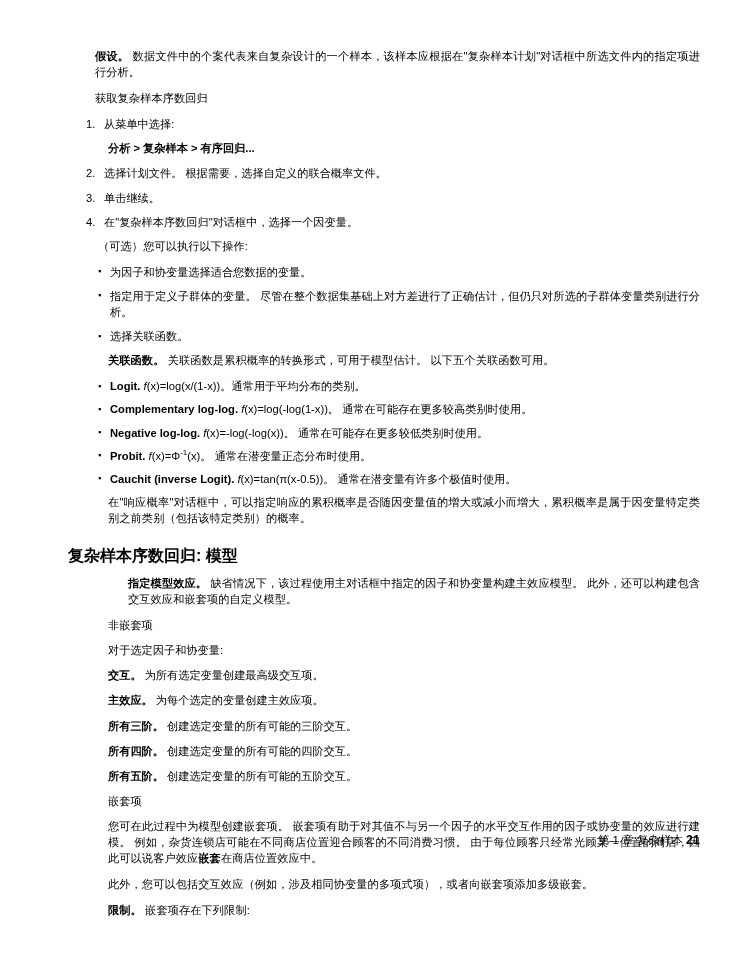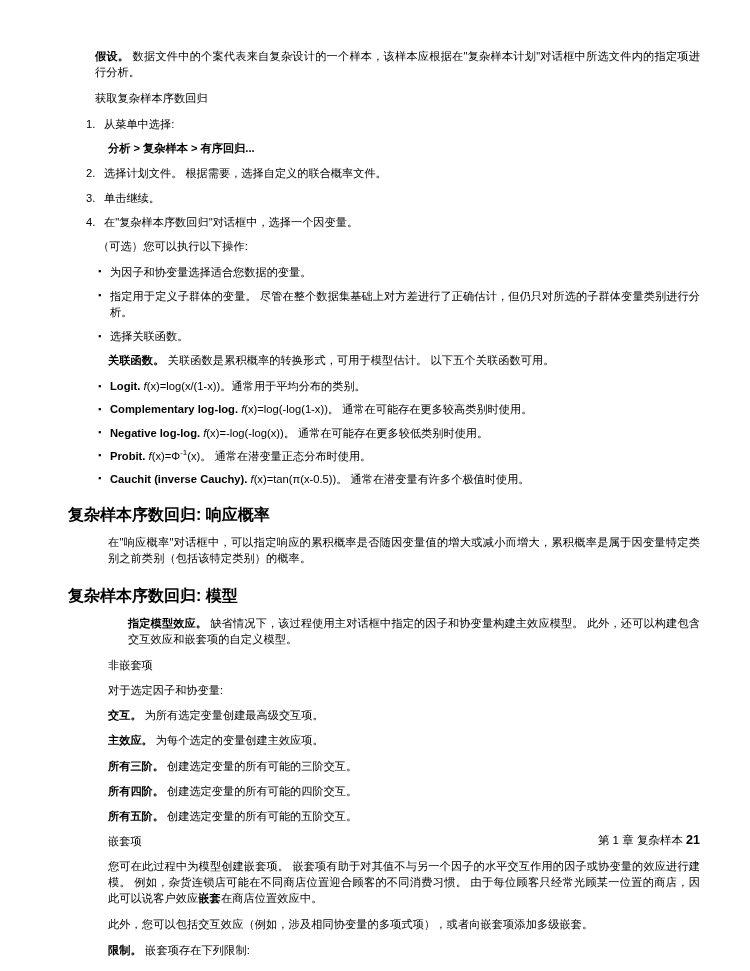--- a/index.html
+++ b/index.html
@@ -149,24 +149,23 @@
 
   <ul class="bul tighter">
     <li><span class="dot">▪</span><span class="b">Logit.</span> <span class="fx">f</span><span>(x)=log(x/(1-x))。</span><span>通常用于平均分布的类别。</span></li>
 
     <li><span class="dot">▪</span><span class="b">Complementary log-log.</span> <span class="fx">f</span><span>(x)=log(-log(1-x))。</span> <span>通常在可能存在更多较高类别时使用。</span></li>
 
     <li><span class="dot">▪</span><span class="b">Negative log-log.</span> <span class="fx">f</span><span>(x)=-log(-log(x))。</span> <span>通常在可能存在更多较低类别时使用。</span></li>
 
     <li><span class="dot">▪</span><span class="b">Probit.</span> <span class="fx">f</span><span>(x)=Φ</span><sup class="exp">-1</sup><span>(x)。</span> <span>通常在潜变量正态分布时使用。</span></li>
 
-    <li><span class="dot">▪</span><span class="b">Cauchit (inverse Cauchy).</span> <span class="fx">f</span><span>(x)=tan(π(x-0.5))。</span> <span>通常在潜变量有许多个极值时使用。</span></li>
+    <li><span class="dot">▪</span><span class="b">Cauchit (inverse Logit).</span> <span class="fx">f</span><span>(x)=tan(π(x-0.5))。</span> <span>通常在潜变量有许多个极值时使用。</span></li>
   </ul>
 
-  <h2 class="sect">复杂样本序数回归: 响应概率</h2>
   <p class="para" style="margin-left:40px;">在"响应概率"对话框中，可以指定响应的累积概率是否随因变量值的增大或减小而增大，累积概率是属于因变量特定类别之前类别（包括该特定类别）的概率。</p>
 
   <h2 class="sect second">复杂样本序数回归: 模型</h2>
 
   <p class="para" style="margin-left:60px;"><span class="b">指定模型效应。</span> <span>缺省情况下，该过程使用主对话框中指定的因子和协变量构建主效应模型。 此外，还可以构建包含交互效应和嵌套项的自定义模型。</span></p>
 
   <p class="plainline">非嵌套项</p>
   <p class="plainline">对于选定因子和协变量:</p>
 
   <p class="defline"><span class="b">交互。</span> <span>为所有选定变量创建最高级交互项。</span></p>

